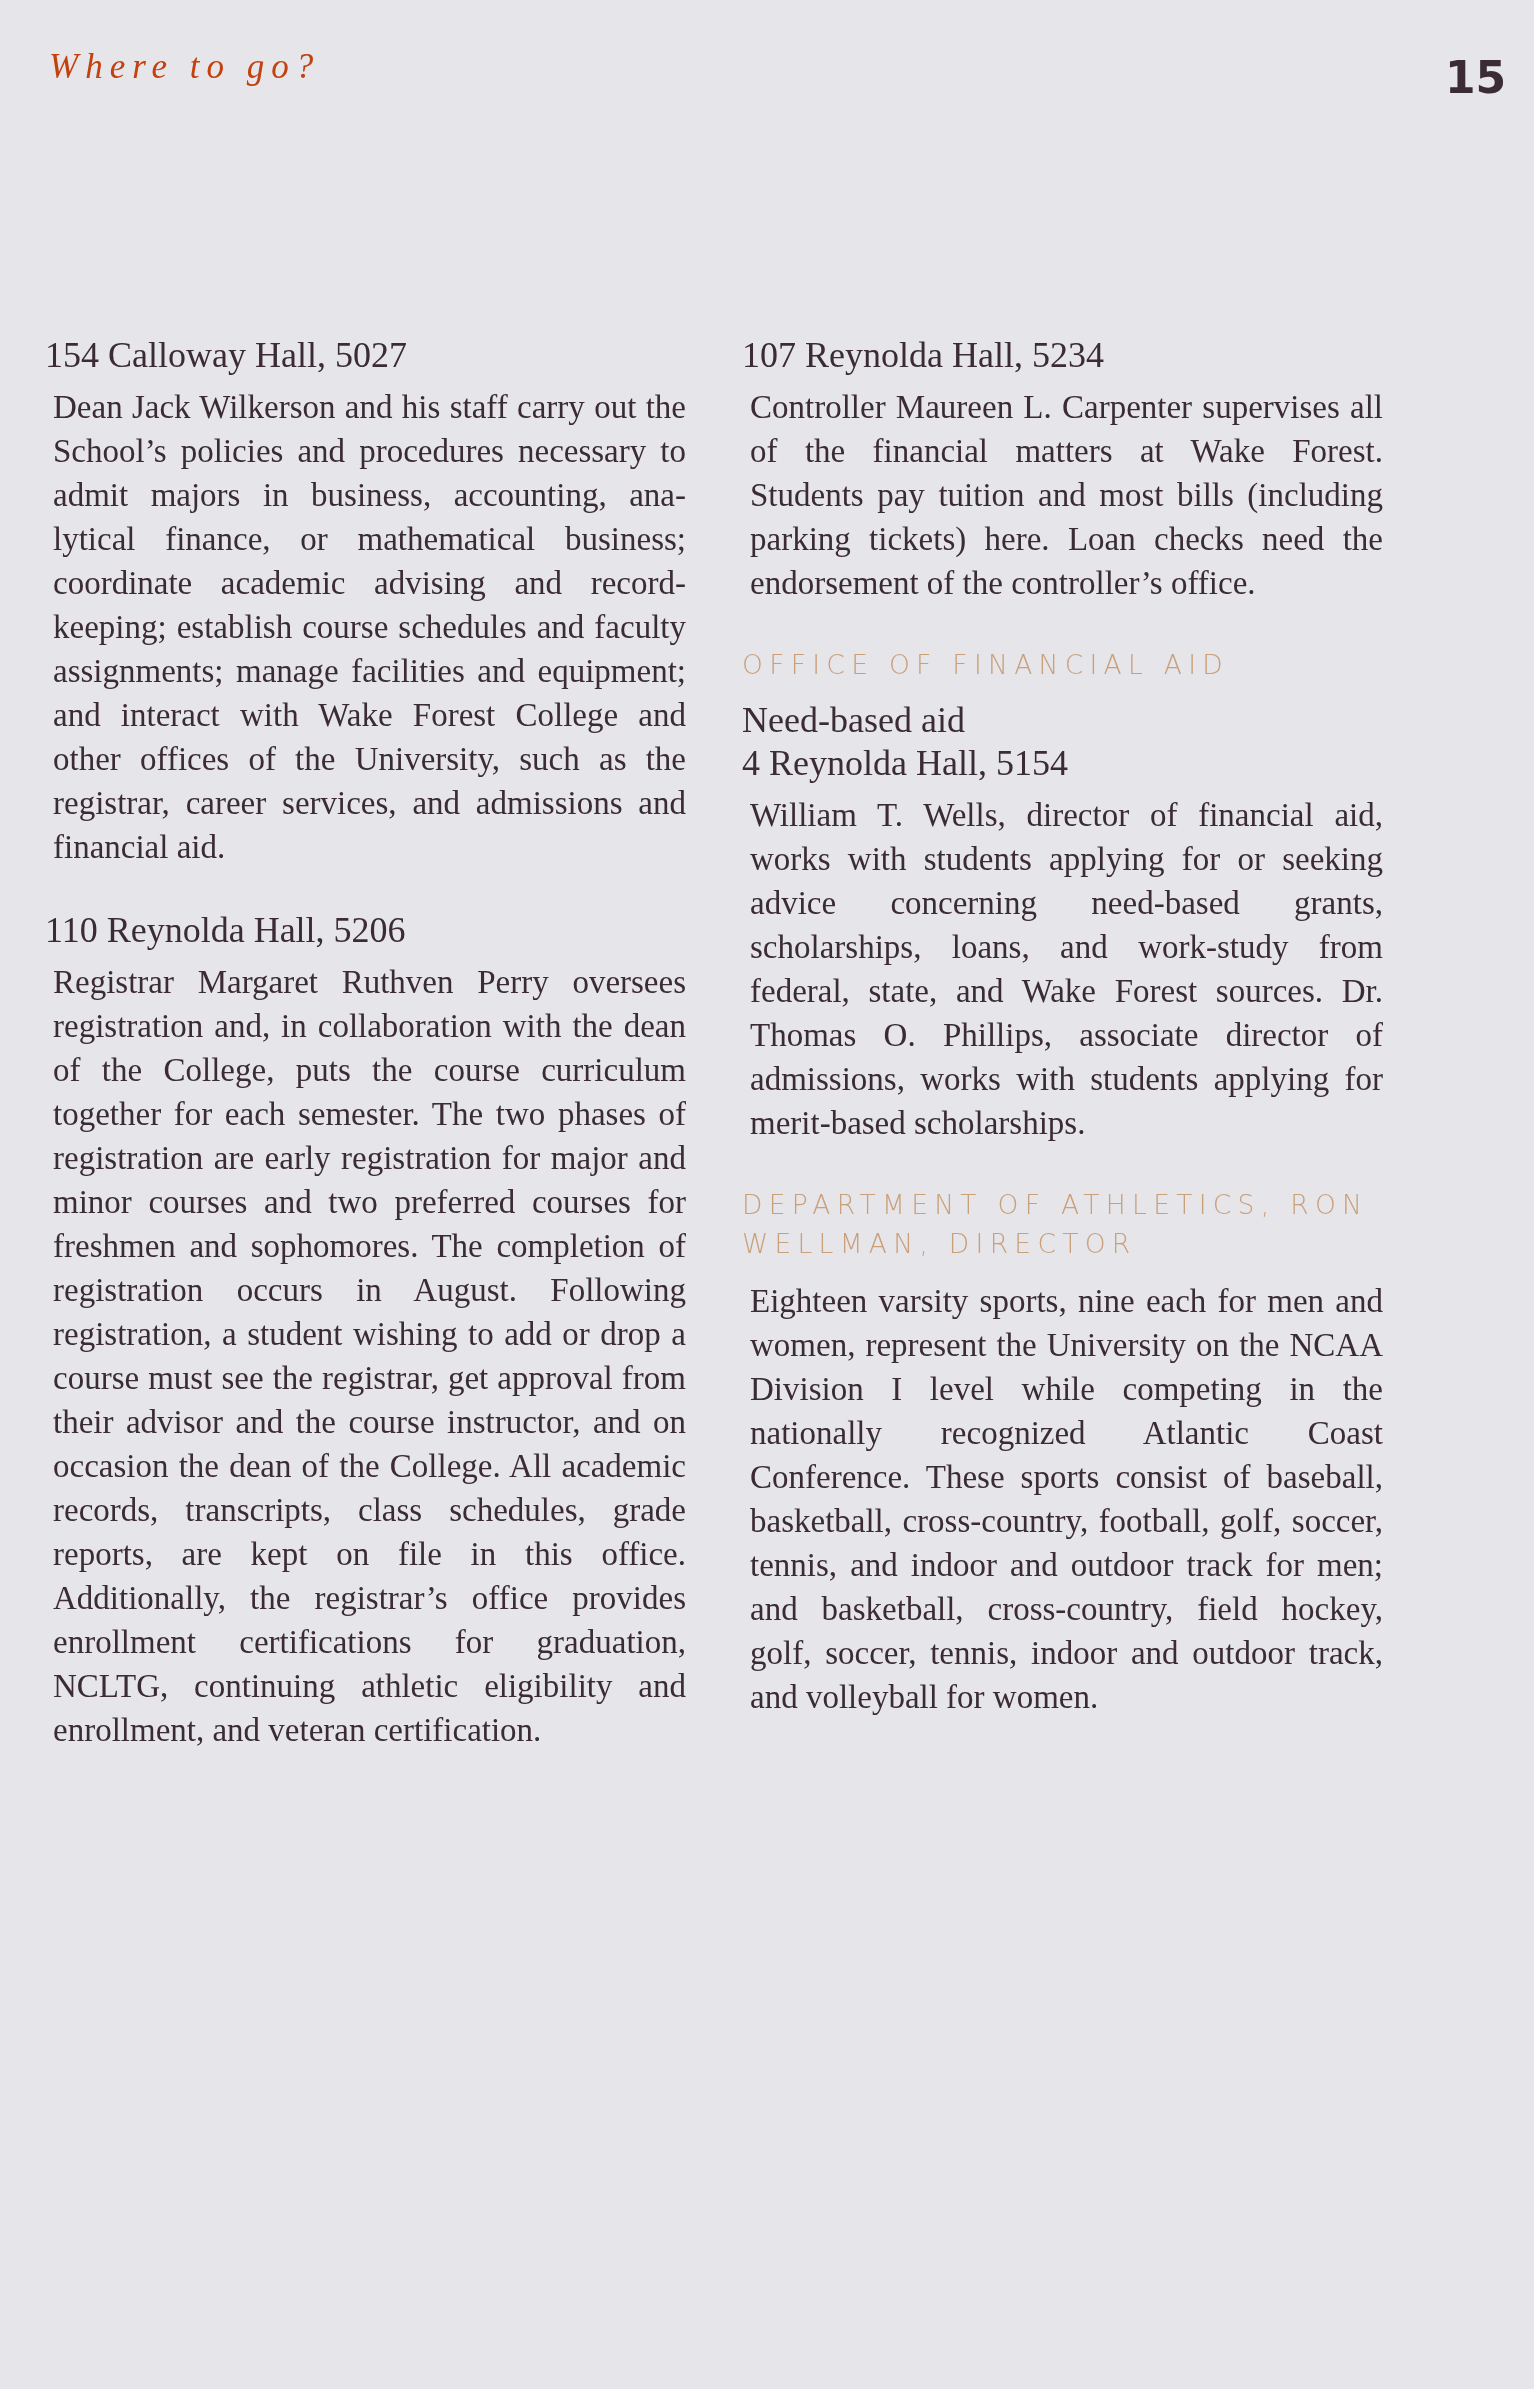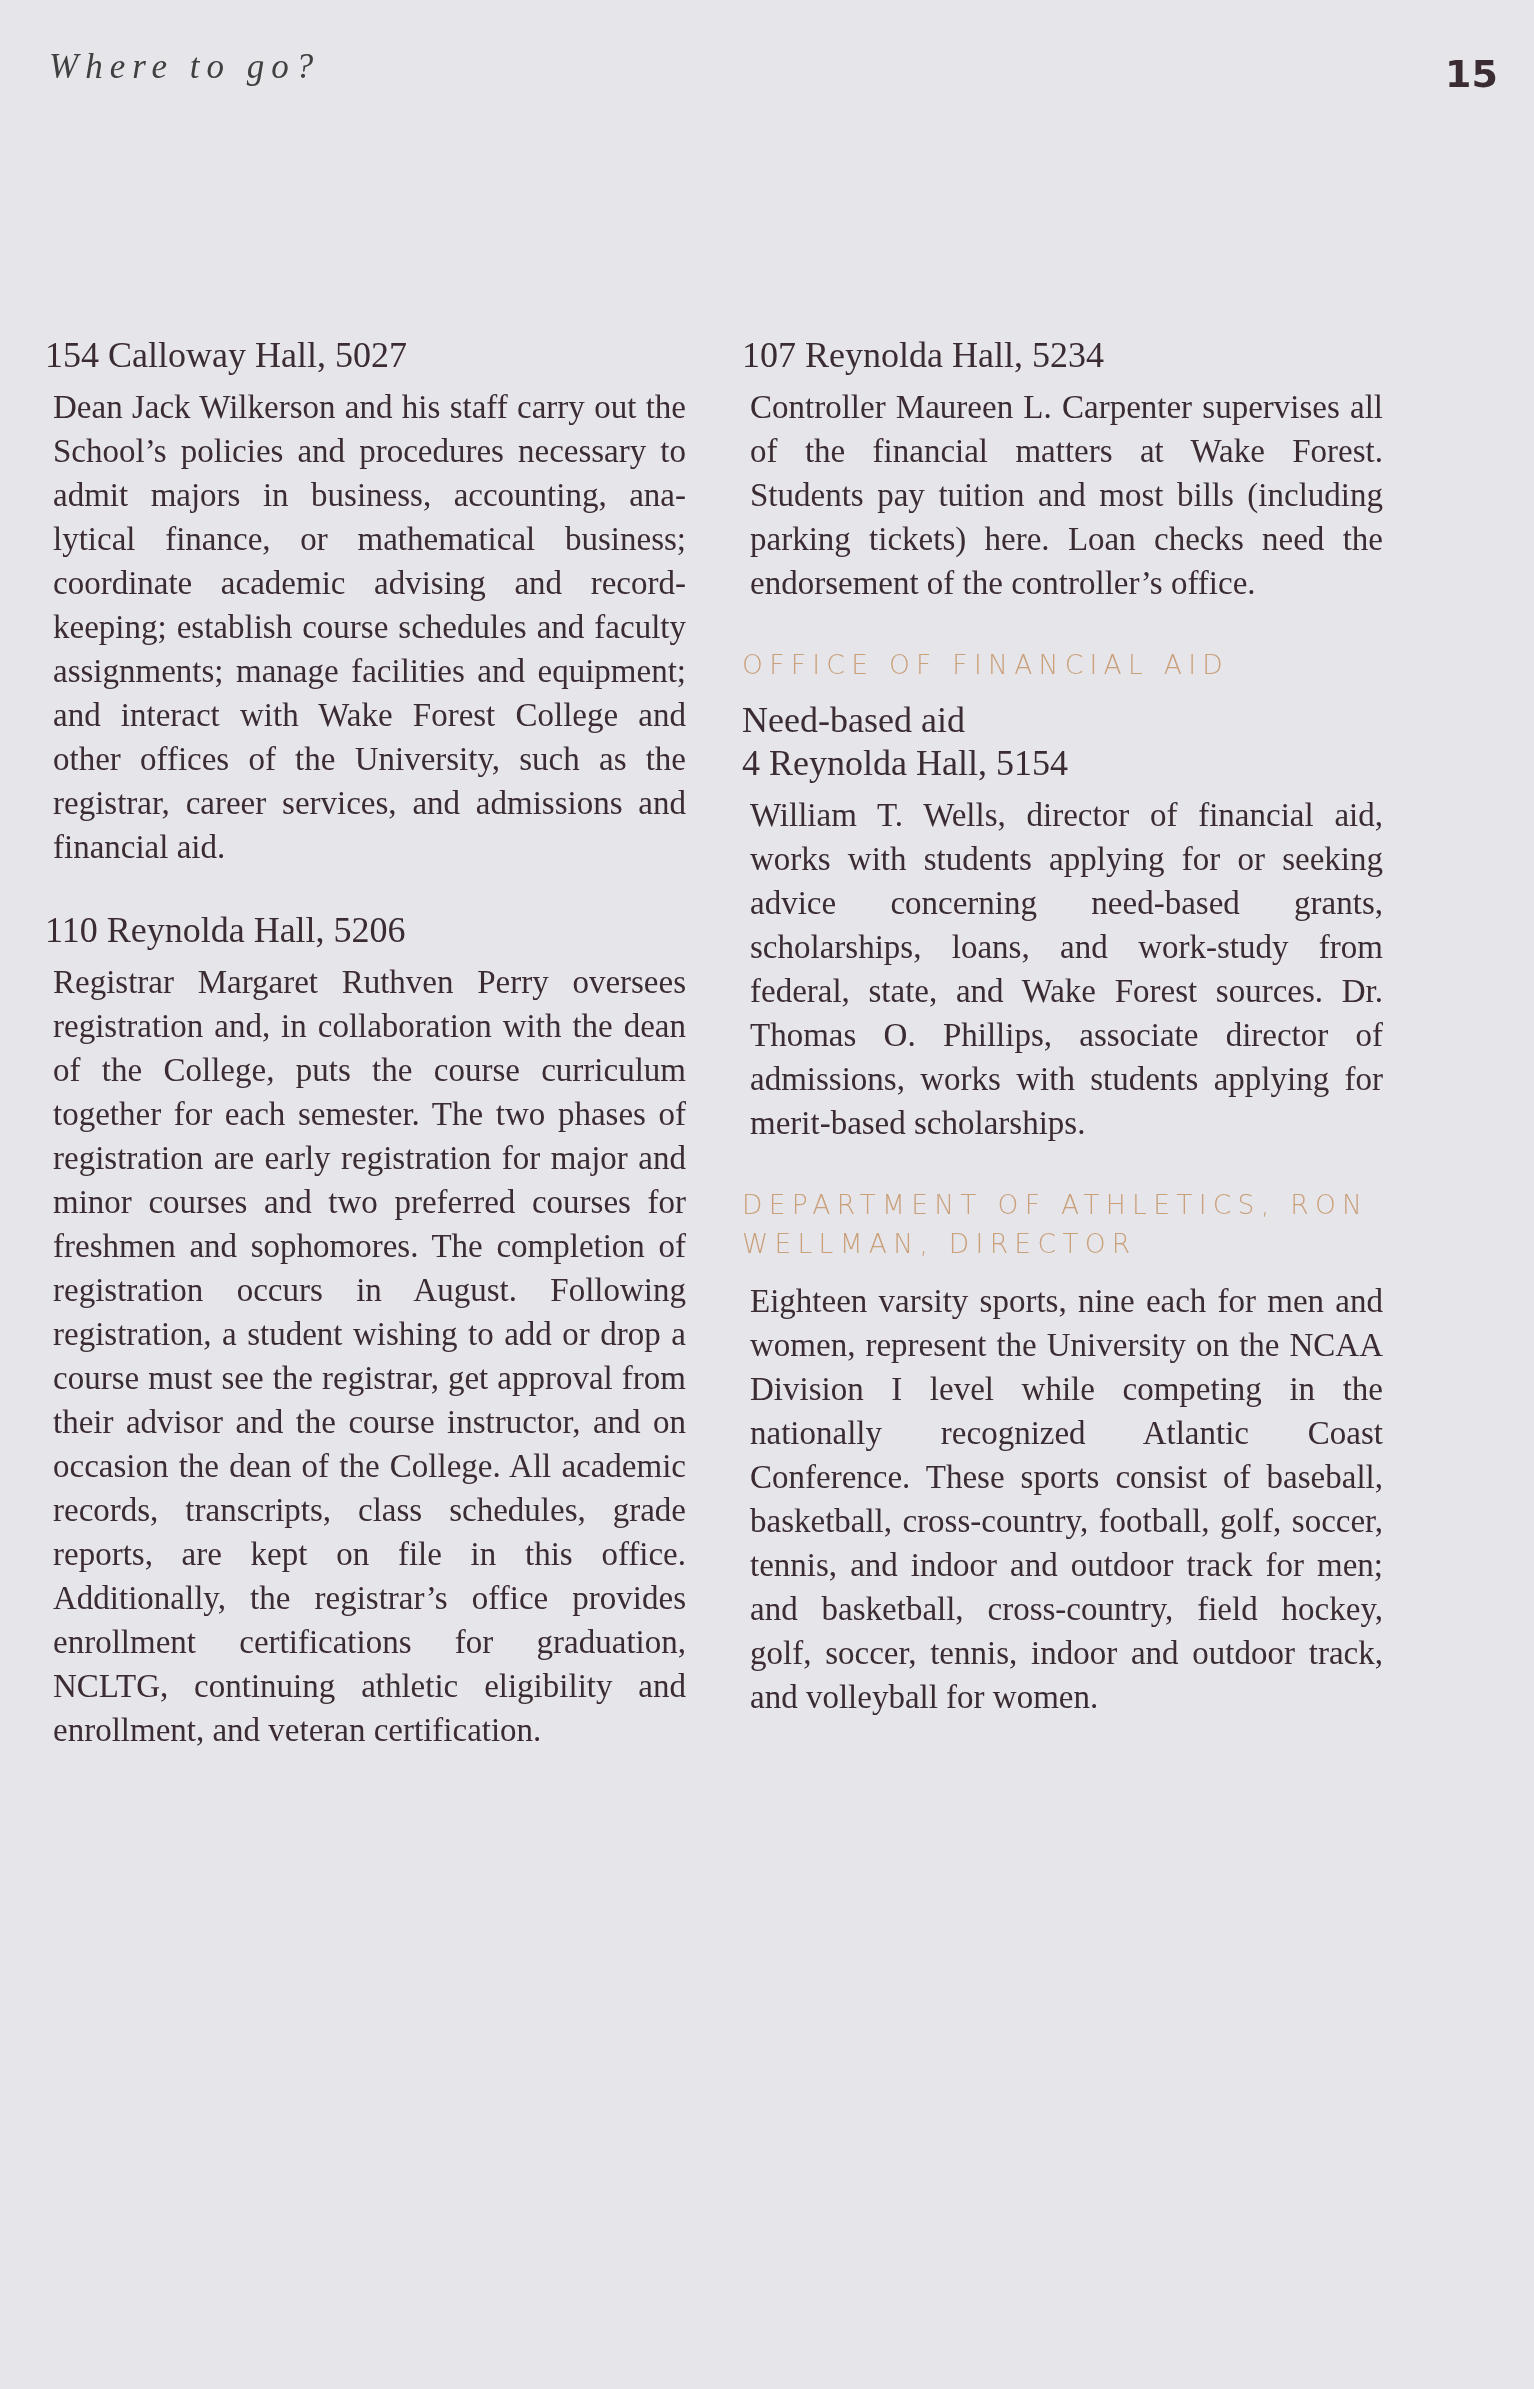--- a/index.html
+++ b/index.html
@@ -7,26 +7,26 @@
     width: 1534px; height: 2389px;
     background: #e6e5ea;
     position: relative;
     overflow: hidden;
     font-family: "Liberation Serif", "DejaVu Serif", serif;
     color: #3b2c33;
   }
   .running-head {
     position: absolute; left: 49px; top: 47px;
     font-style: italic; font-size: 35px; letter-spacing: 7px;
-    color: #404040;
+    color: #c2410c;
   }
   .page-number {
     position: absolute; left: 1445px; top: 52px;
     font-family: "DejaVu Sans", "Liberation Sans", sans-serif;
-    font-weight: bold; font-size: 38px; color: #3b2c33;
+    font-weight: bold; font-size: 44px; color: #3b2c33;
   }
   .column { position: absolute; width: 649px; }
   .col-left { left: 45px; top: 334px; }
   .col-right { left: 742px; top: 334px; }
   .section { margin-bottom: 40px; }
   .section-heading {
     font-family: "DejaVu Sans", "Liberation Sans", sans-serif;
     font-weight: 200; font-size: 26.5px; letter-spacing: 6.3px;
     line-height: 39px; color: #c9a07a; text-transform: uppercase;
     margin: 0 0 15.4px 0;

